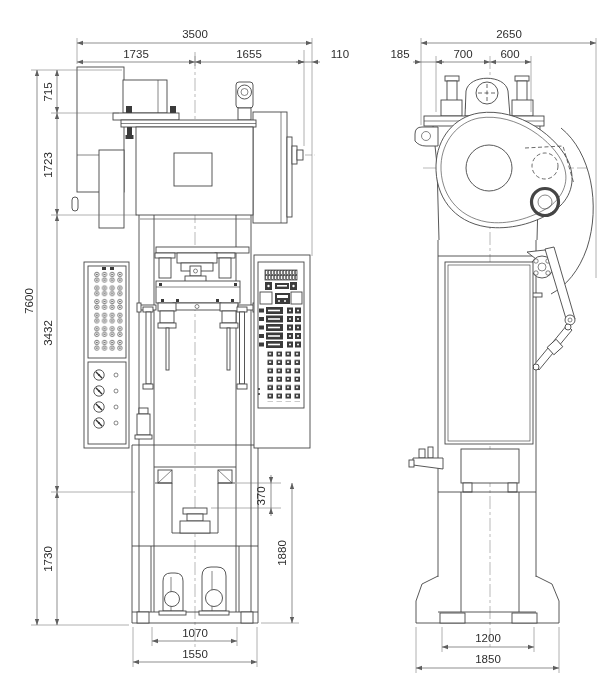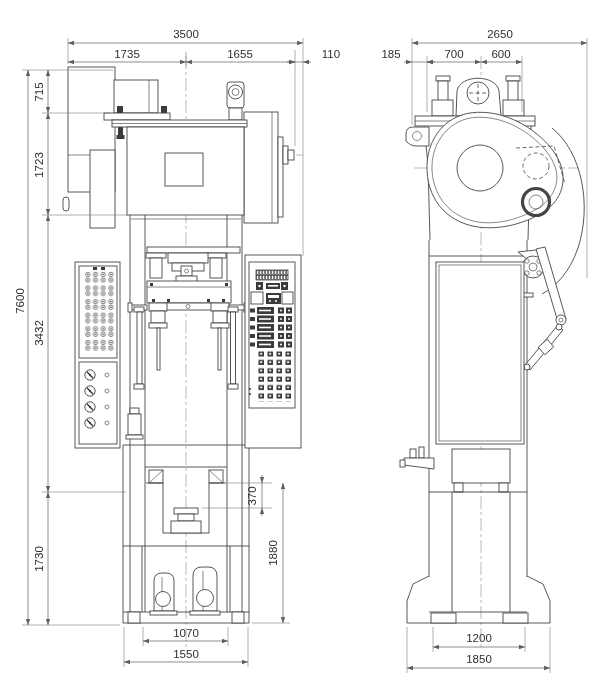--- a/index.html
+++ b/index.html
@@ -1,17 +1,17 @@
 <!DOCTYPE html>
 <html><head>
 <meta charset="utf-8">
 <style>
   html,body{margin:0;padding:0;background:#ffffff;}
   #stage{position:relative;width:592px;height:695px;background:#ffffff;overflow:hidden;
-         font-family:"Liberation Sans",sans-serif;}
+         font-family:"Liberation Sans",sans-serif;margin-left:9px;}
   svg{display:block}
   .ml{fill:none;stroke:#454545;stroke-width:0.9;stroke-linejoin:miter}
   .mw{fill:#ffffff;stroke:#454545;stroke-width:0.9;stroke-linejoin:miter}
   .th{stroke-width:0.65}
   .df{fill:#3b3b3b;stroke:none}
   .dim{stroke:#5f5f5f;stroke-width:0.7;fill:none}
   .ext{stroke:#707070;stroke-width:0.55;fill:none}
   .cl{stroke:#8a8a8a;stroke-width:0.6;fill:none;stroke-dasharray:13 3 3 3}
   .cs{stroke:#8a8a8a;stroke-width:0.6;fill:none;stroke-dasharray:7 2.5 2 2.5}
   .dsh{stroke:#454545;stroke-width:0.8;fill:none;stroke-dasharray:4 2.5}

